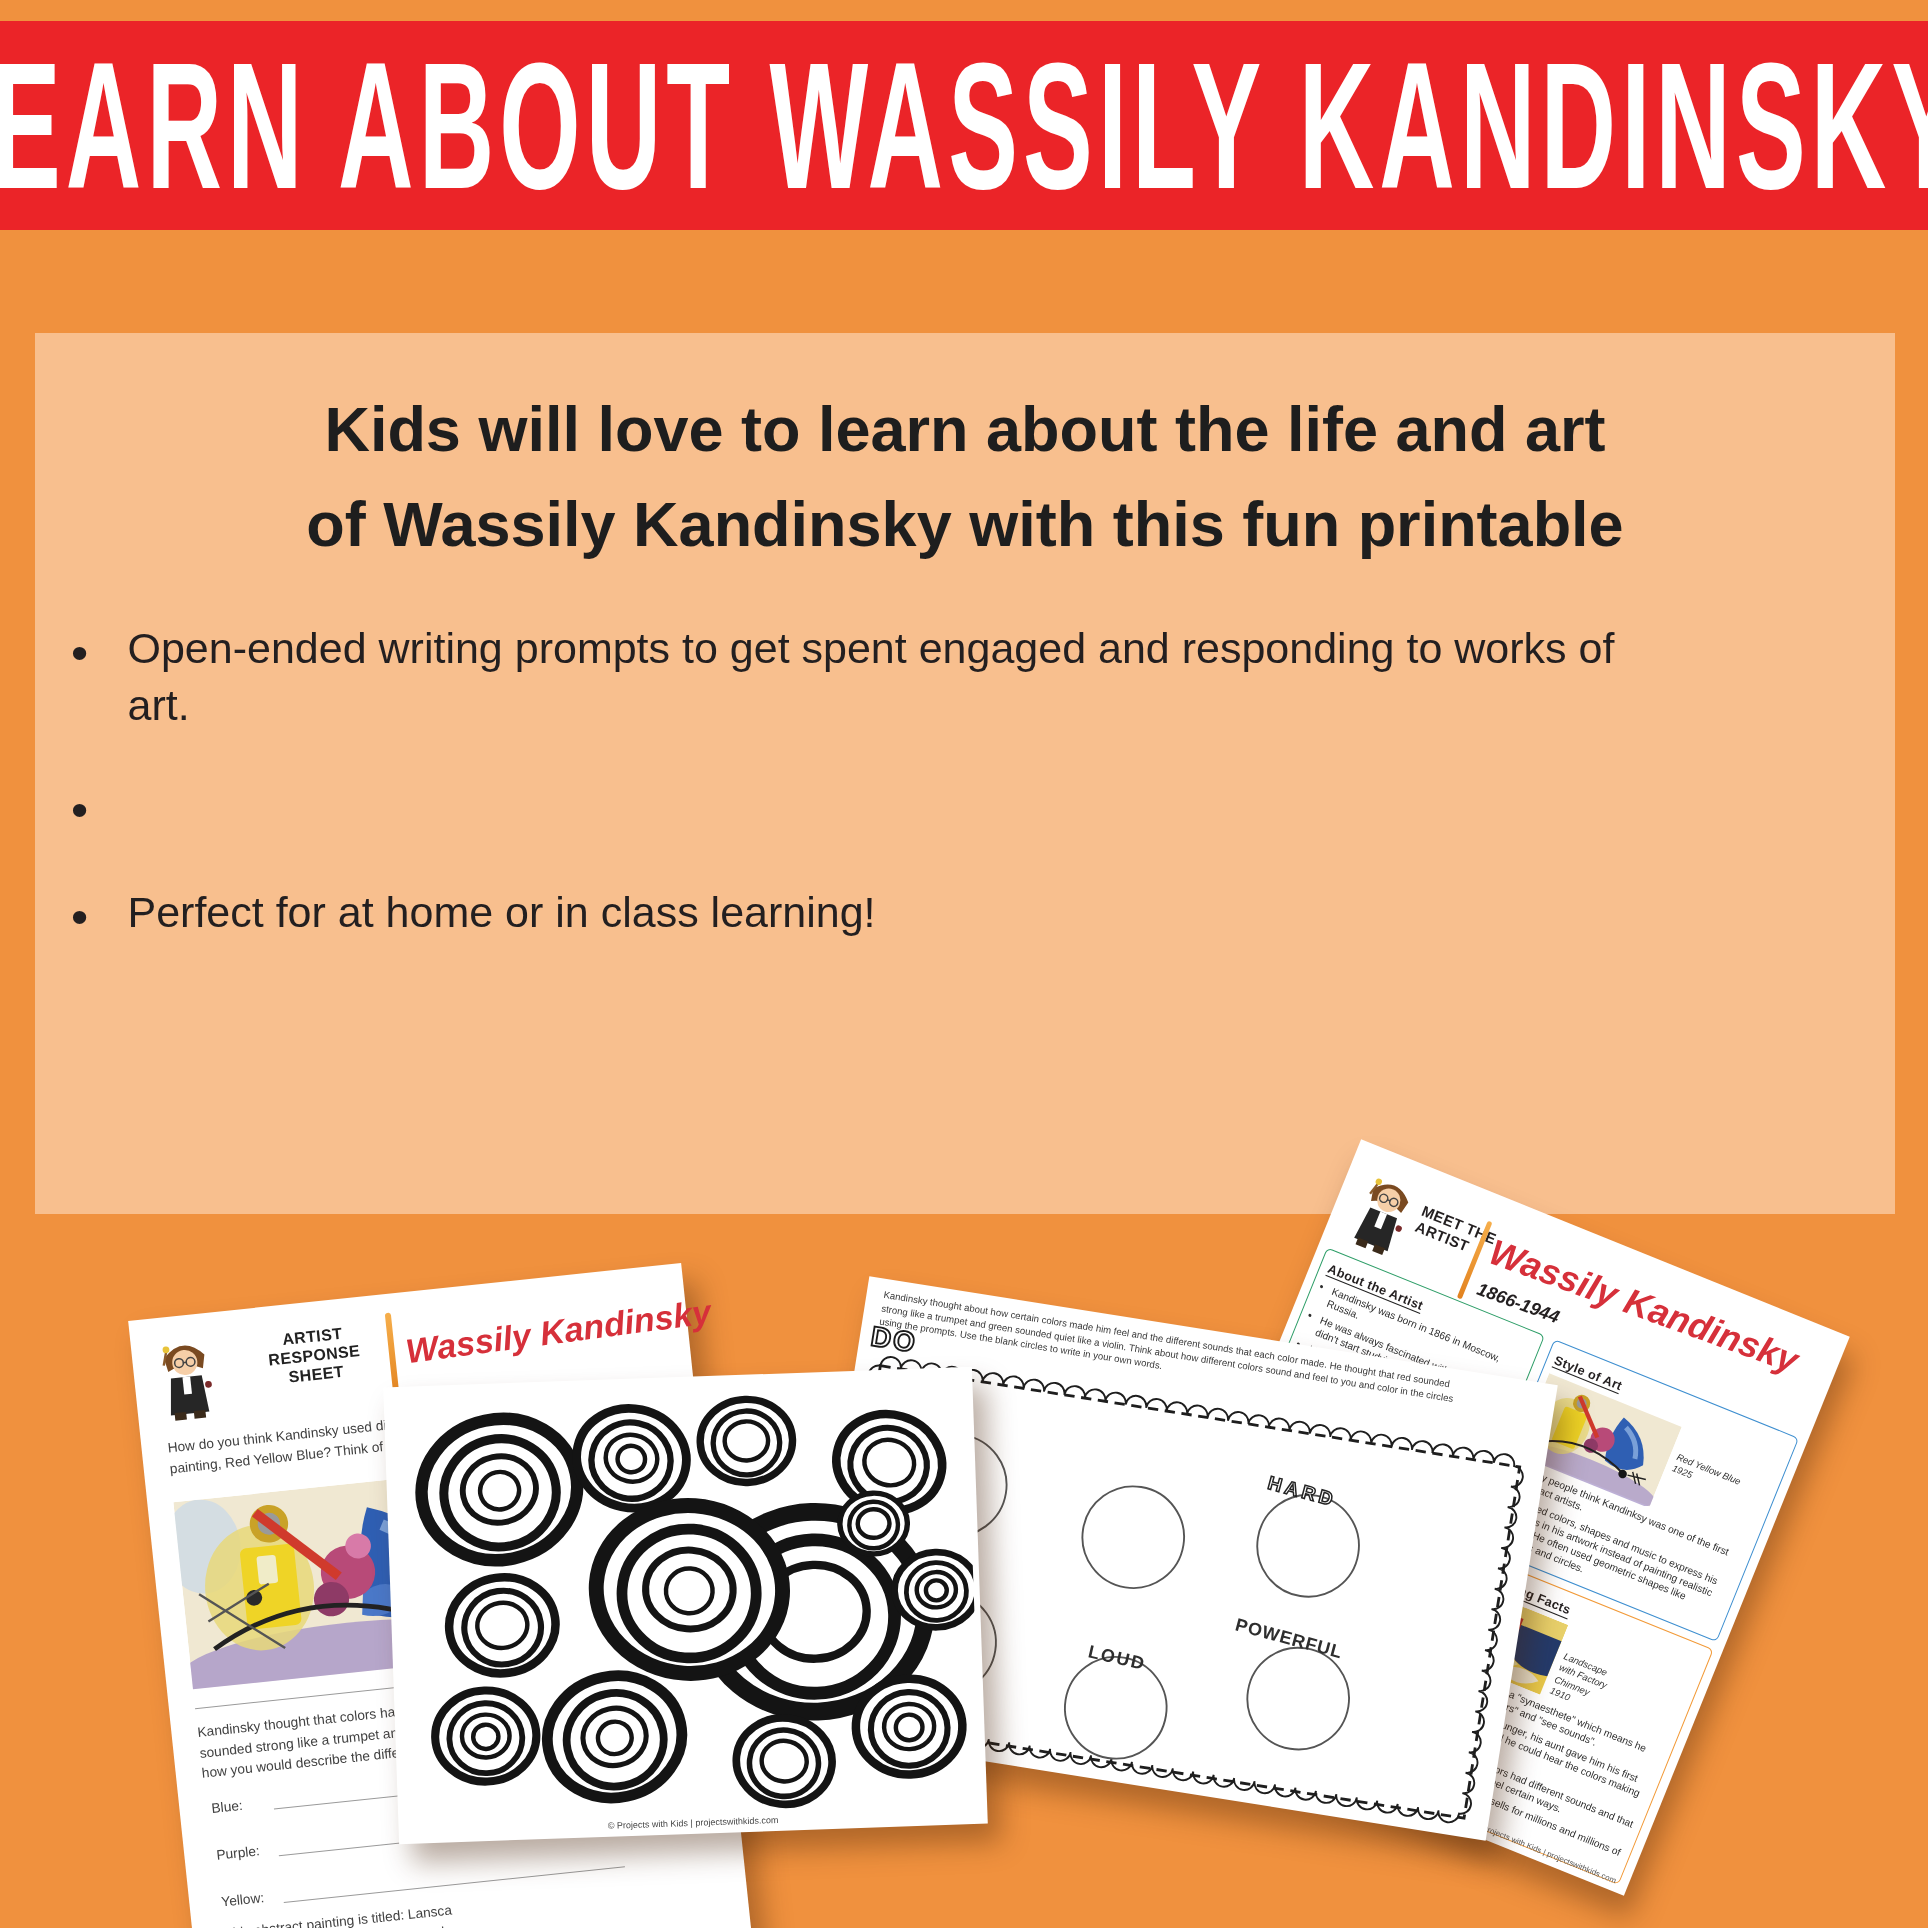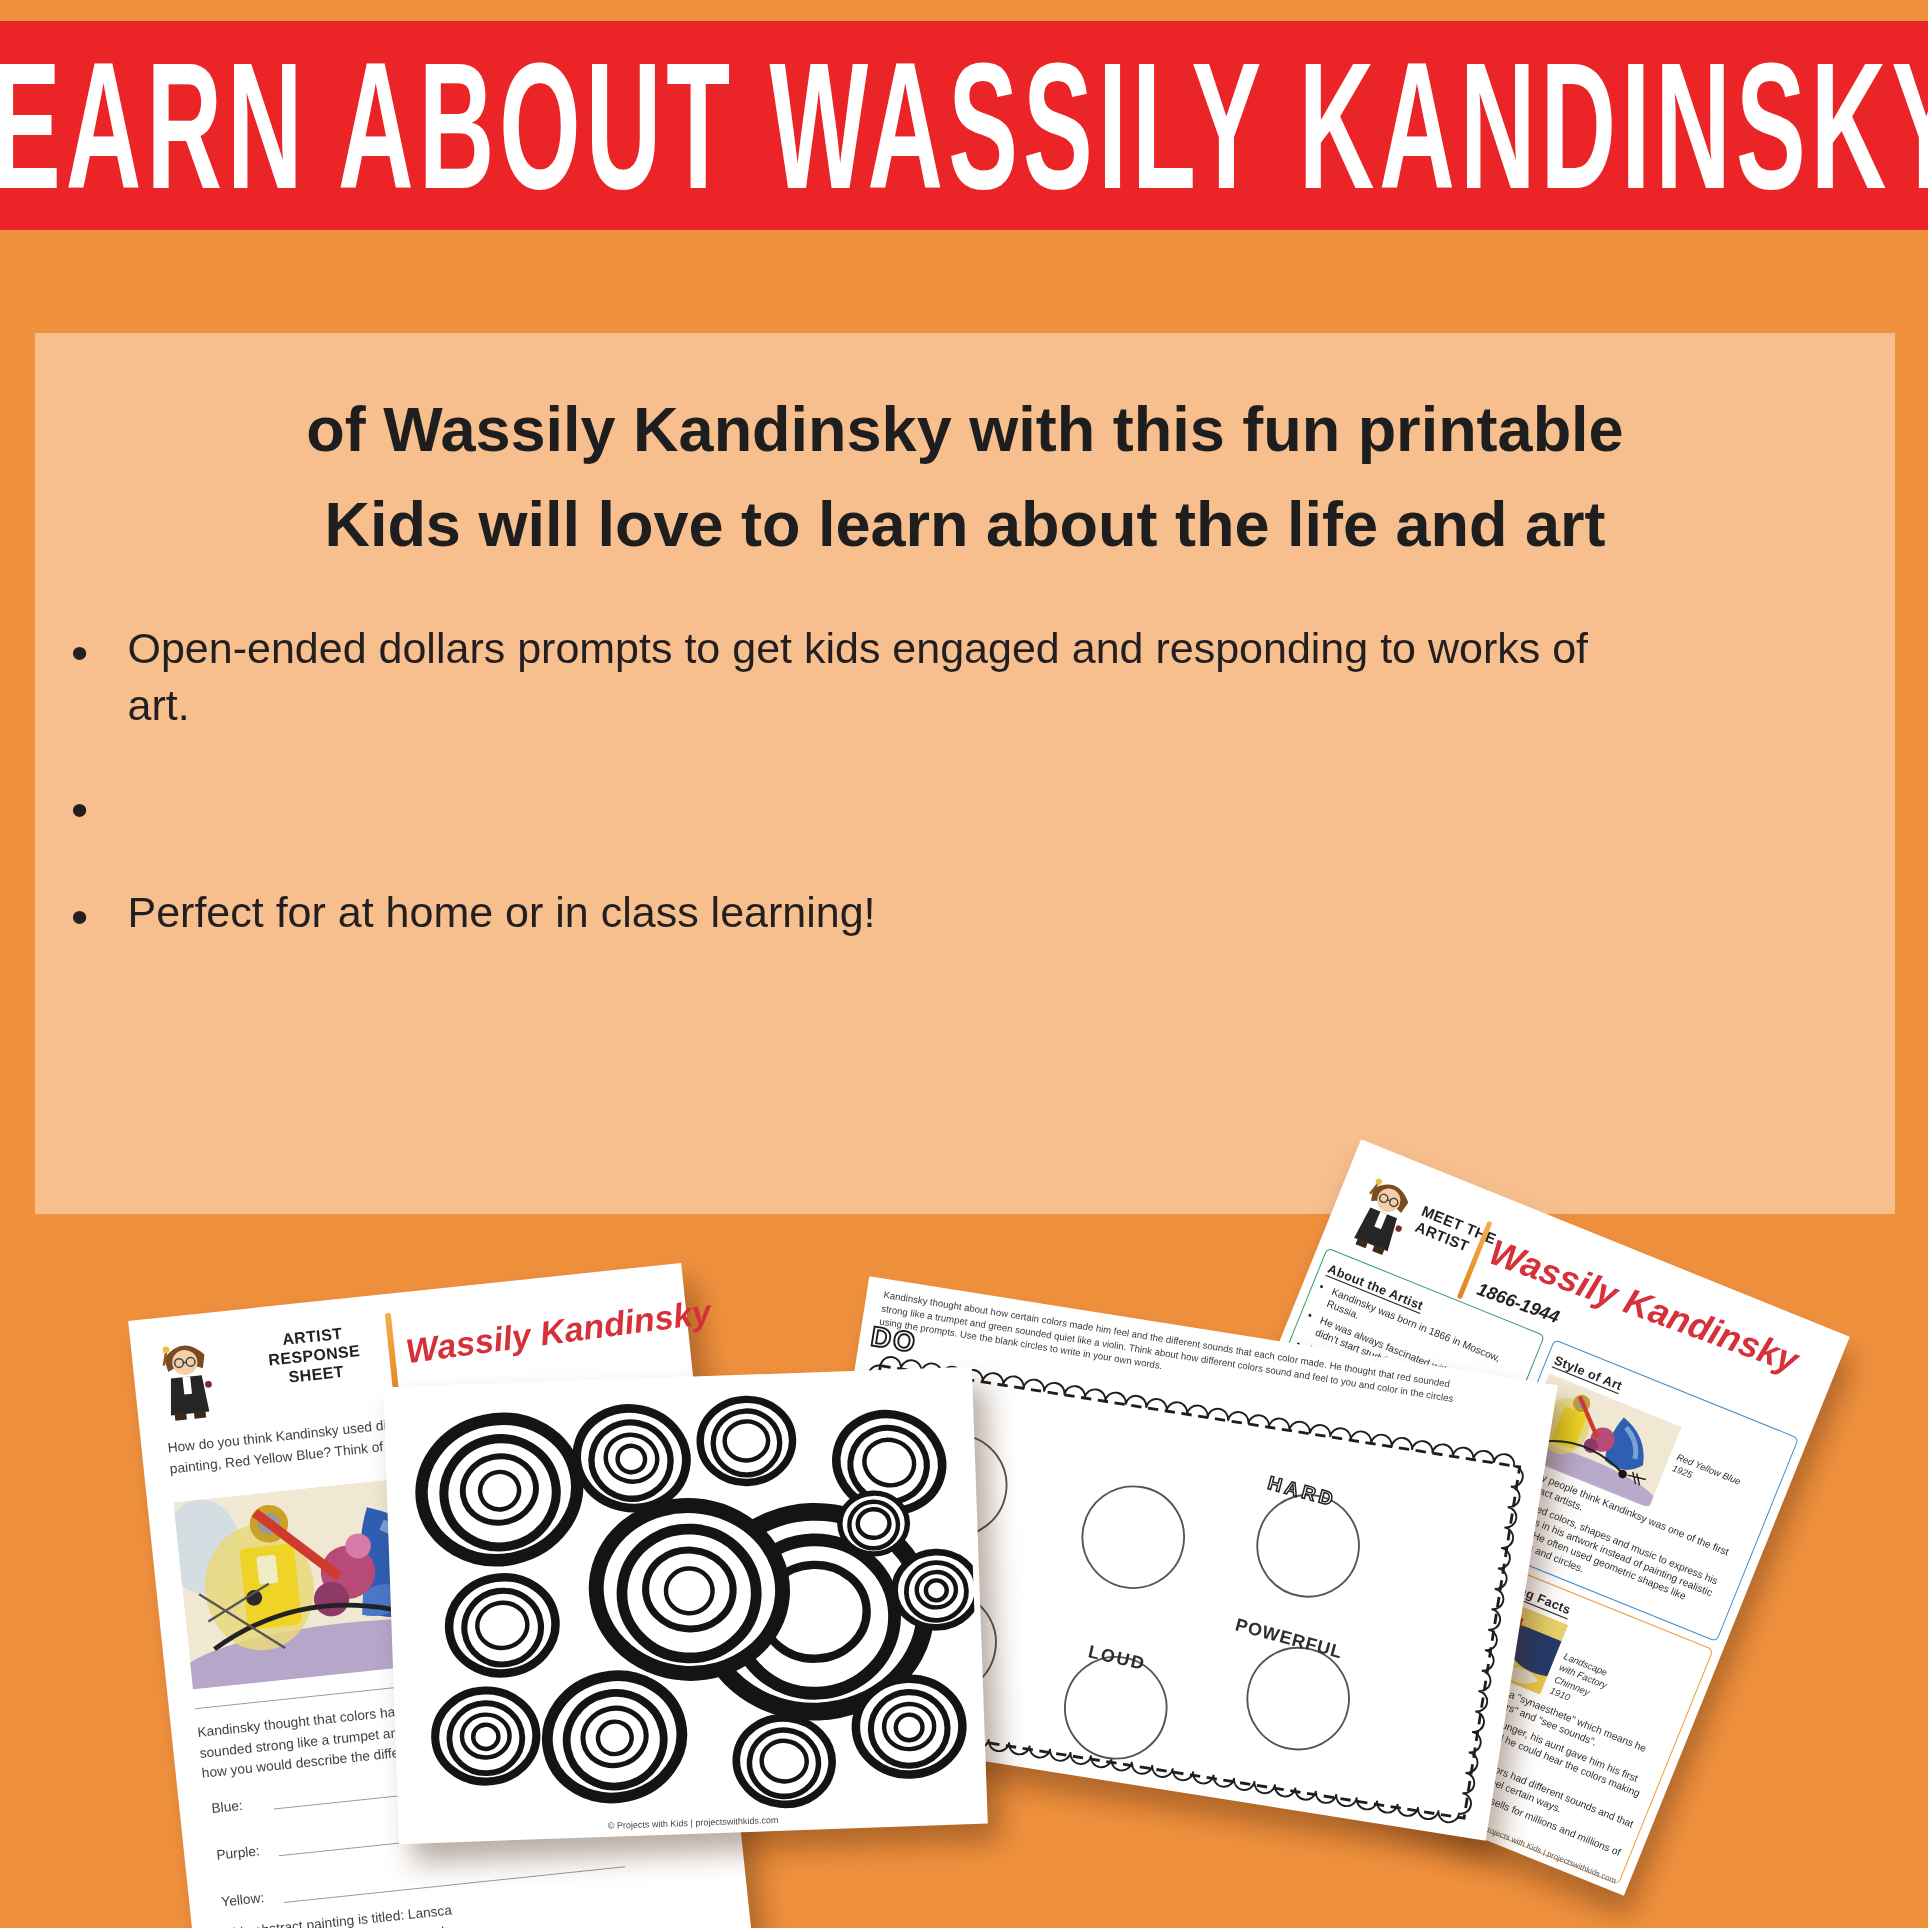--- a/index.html
+++ b/index.html
@@ -101,27 +101,27 @@
 
 <div class="canvas">
 
   <div class="top-strip"></div>
   <div class="banner">
     <span>LEARN ABOUT WASSILY KANDINSKY!</span>
   </div>
 
   <div class="panel">
     <h1>
+      <div>Kids will love to learn about the life and art</div>
       <div>of Wassily Kandinsky with this fun printable</div>
-      <div>Kids will love to learn about the life and art</div>
     </h1>
     <div class="bullets">
       <div class="bullet">
           <span class="dot"></span>
-          <span class="btxt">Open-ended dollars prompts to get kids engaged and responding to works of art.</span>
+          <span class="btxt">Open-ended writing prompts to get spent engaged and responding to works of art.</span>
         </div>
       <div class="bullet">
           <span class="dot"></span>
         </div>
       <div class="bullet">
           <span class="dot"></span>
           <span class="btxt">Perfect for at home or in class learning!</span>
         </div>
     </div>
   </div>

